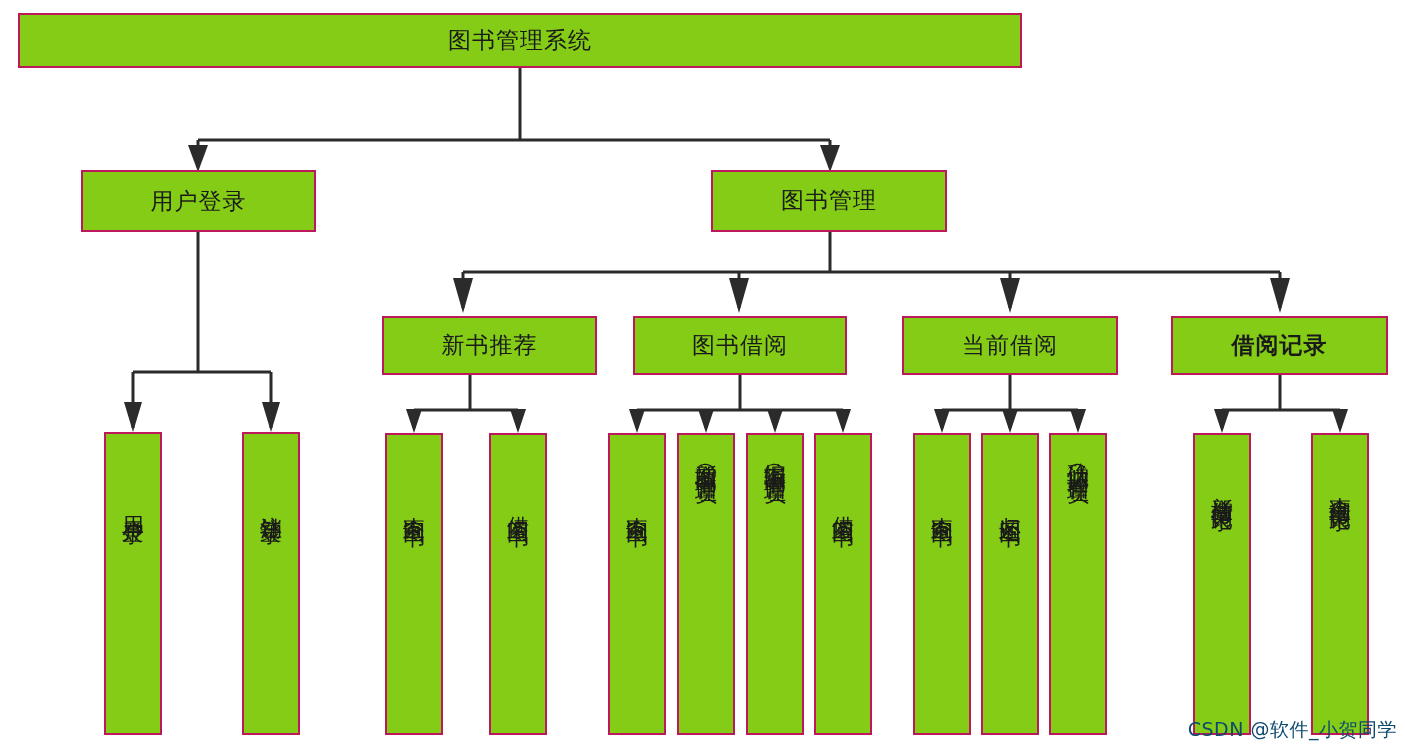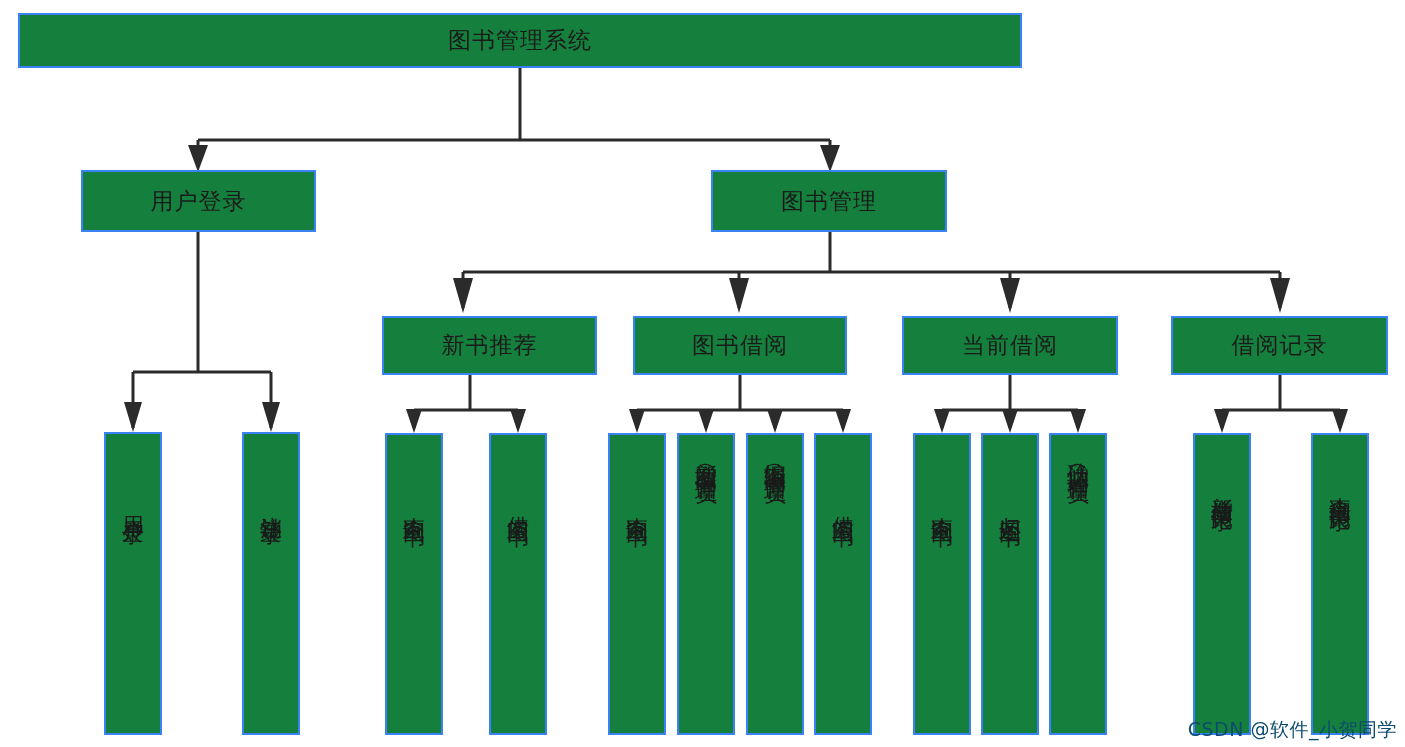--- a/index.html
+++ b/index.html
@@ -21,22 +21,22 @@
   #diagram-svg {
     position: absolute;
     left: 0;
     top: 0;
     width: 1405px;
     height: 747px;
   }
   .node {
     position: absolute;
     box-sizing: border-box;
-    border: 2px solid #3b82f6;
-    background: #15803d;
+    border: 2px solid #be185d;
+    background: #84cc16;
     display: flex;
     align-items: center;
     justify-content: center;
     overflow: hidden;
   }
   .node .node-label {
     color: #1a1a1a;
     line-height: 1.05;
     text-align: center;
     white-space: nowrap;
@@ -170,34 +170,34 @@
     </g>
   </svg>
 
   <div class="node root" style="left:18px; top:13px; width:1004px; height:55px;">
     <span class="node-label">图书管理系统</span>
   </div>
 
   <div class="node horiz" style="left:81px; top:170px; width:235px; height:62px;">
     <span class="node-label">用户登录</span>
   </div>
-  <div class="node horiz" style="left:711px; top:170px; width:236px; height:62px;">
+  <div class="node horiz" style="left:711px; top:170px; width:236px; height:62px;font-family:Liberation Serif, serif;">
     <span class="node-label">图书管理</span>
   </div>
 
   <div class="node horiz" style="left:382px; top:316px; width:215px; height:59px;">
     <span class="node-label">新书推荐</span>
   </div>
   <div class="node horiz" style="left:633px; top:316px; width:214px; height:59px;">
     <span class="node-label">图书借阅</span>
   </div>
   <div class="node horiz" style="left:902px; top:316px; width:216px; height:59px;">
     <span class="node-label">当前借阅</span>
   </div>
-  <div class="node horiz" style="left:1171px; top:316px; width:217px; height:59px;">
+  <div class="node horiz" style="left:1171px; top:316px; width:217px; height:59px;font-weight:bold;">
     <span class="node-label">借阅记录</span>
   </div>
 
   <div class="node vert short" style="left:104px; top:432px; width:58px; height:303px;">
     <span class="node-label">用户登录</span>
   </div>
   <div class="node vert short" style="left:242px; top:432px; width:58px; height:303px;">
     <span class="node-label">注销登录</span>
   </div>
 

